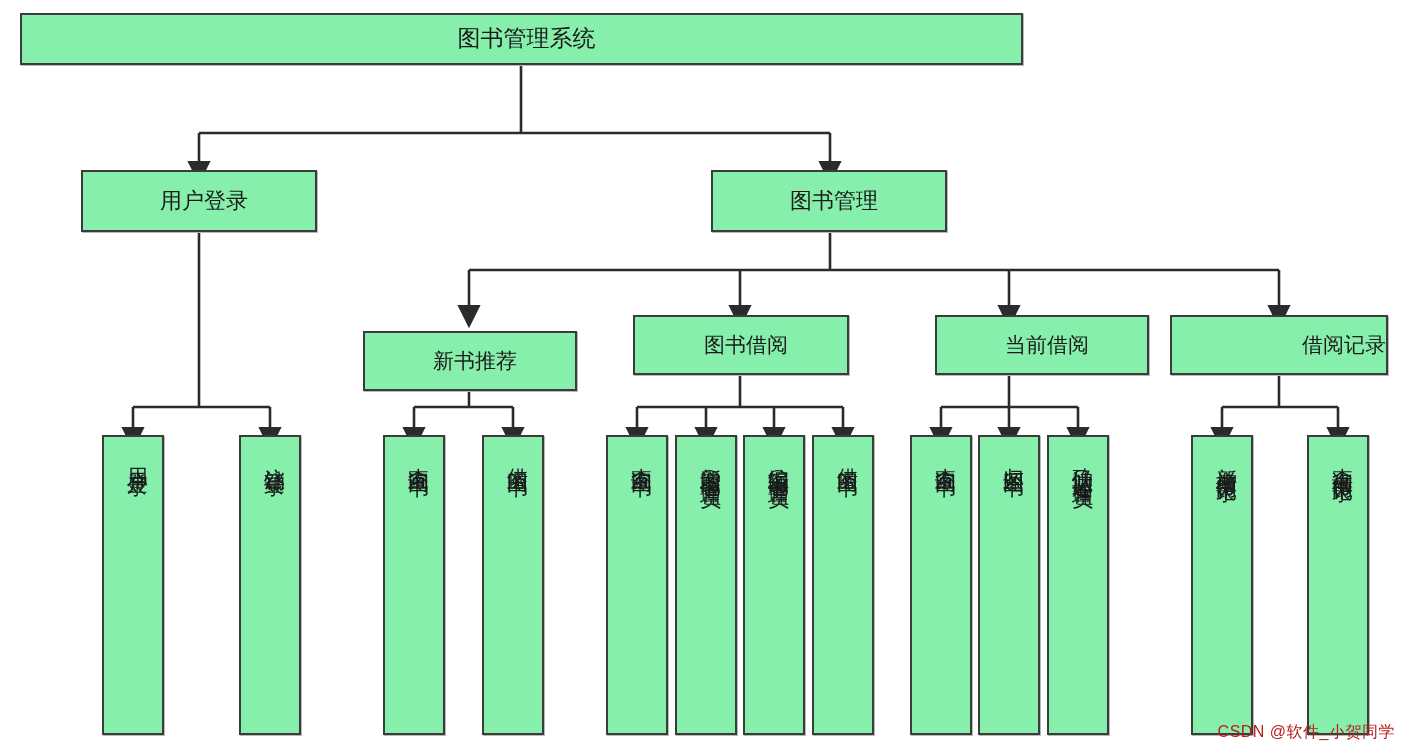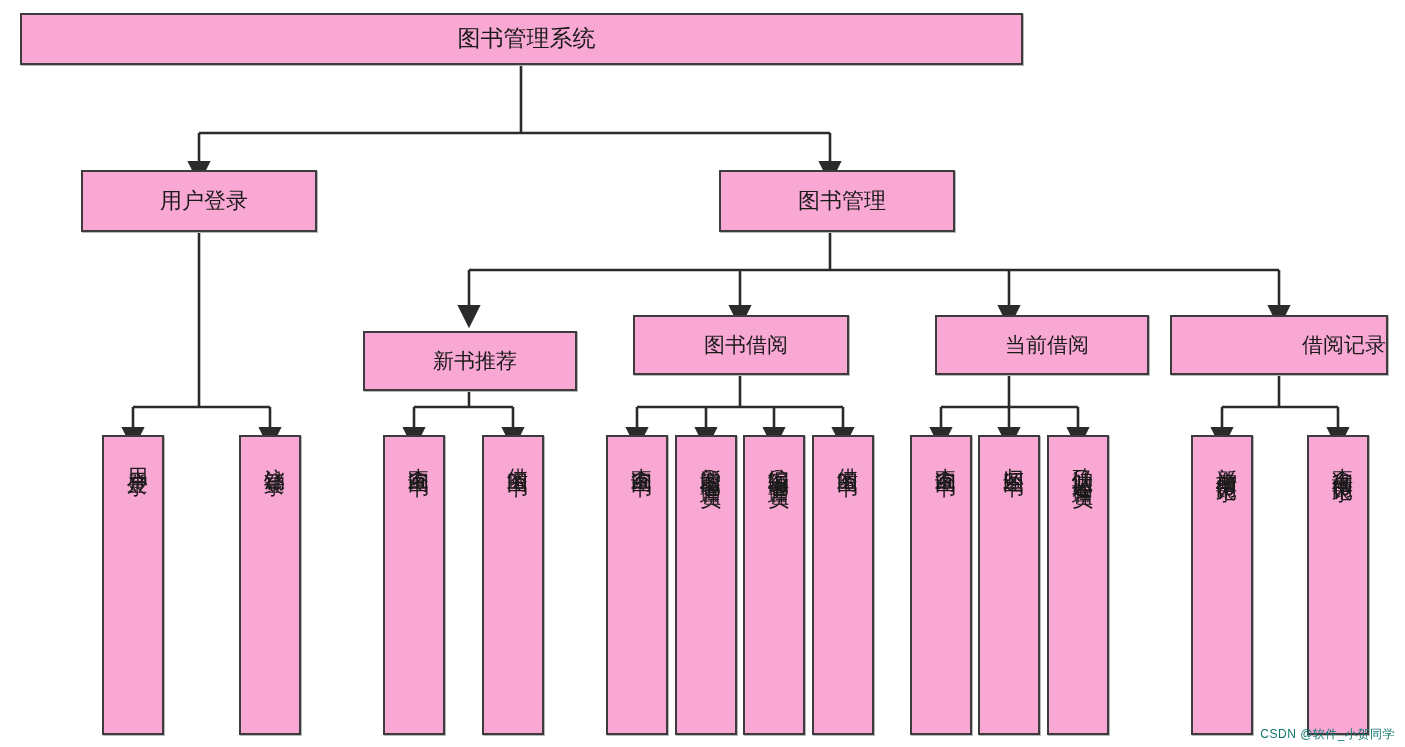--- a/index.html
+++ b/index.html
@@ -24,21 +24,21 @@
     position: absolute;
     left: 0;
     top: 0;
     width: 1405px;
     height: 747px;
     pointer-events: none;
   }
   
   .node {
     position: absolute;
-    background: #f9a8d4;
+    background: #86efac;
     border: 2px solid #3c3c3c;
     box-sizing: border-box;
     box-shadow: 1px 1px 0 0 #b9b9b9;
     display: flex;
     align-items: center;
     justify-content: center;
     z-index: 3;
     padding-left: 10px;
   }
   .node .label {
@@ -63,22 +63,22 @@
     font-size: 21px;
     letter-spacing: 3px;
     line-height: 1;
     white-space: nowrap;
   }
   
   #watermark {
     position: absolute;
     right: 10px;
     bottom: 4px;
-    font-size: 12px;
-    color: #0f766e;
+    font-size: 16px;
+    color: #b91c1c;
     letter-spacing: 0.5px;
     white-space: nowrap;
     z-index: 6;
   }
 </style>
 </head>
 <body>
 
 <div id="canvas">
 
@@ -133,21 +133,21 @@
   </svg>
 
   <div class="node lvl1" style="left:20px; top:13px; width:1003px; height:52px;">
     <span class="label">图书管理系统</span>
   </div>
 
   <div class="node lvl2" style="left:81px; top:170px; width:236px; height:62px;">
     <span class="label">用户登录</span>
   </div>
 
-  <div class="node lvl2" style="left:711px; top:170px; width:236px; height:62px;margin-left:8px;">
+  <div class="node lvl2" style="left:711px; top:170px; width:236px; height:62px;">
     <span class="label">图书管理</span>
   </div>
 
   <div class="node lvl3" style="left:363px; top:315px; width:214px; height:60px;margin-top:16px;">
     <span class="label">新书推荐</span>
   </div>
 
   <div class="node lvl3" style="left:633px; top:315px; width:216px; height:60px;font-family:Liberation Serif, serif;">
     <span class="label">图书借阅</span>
   </div>

